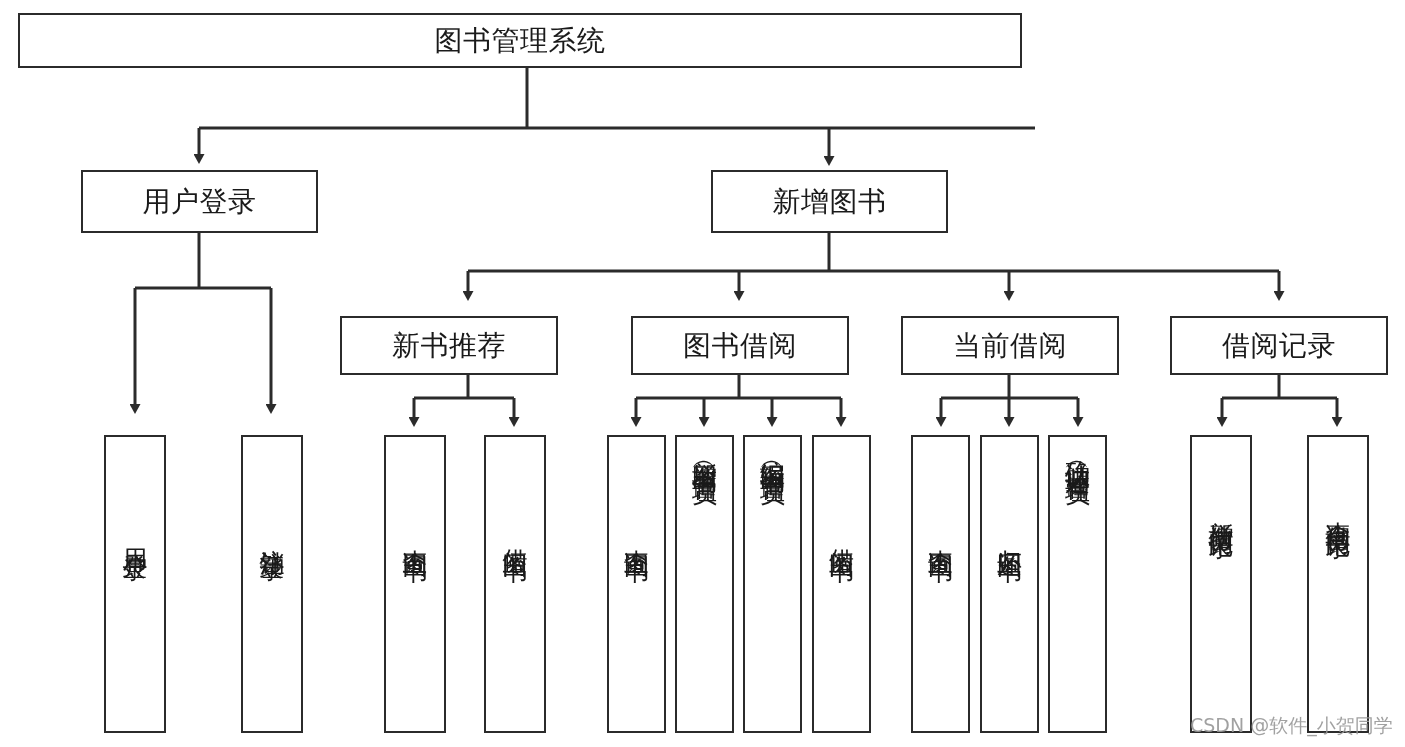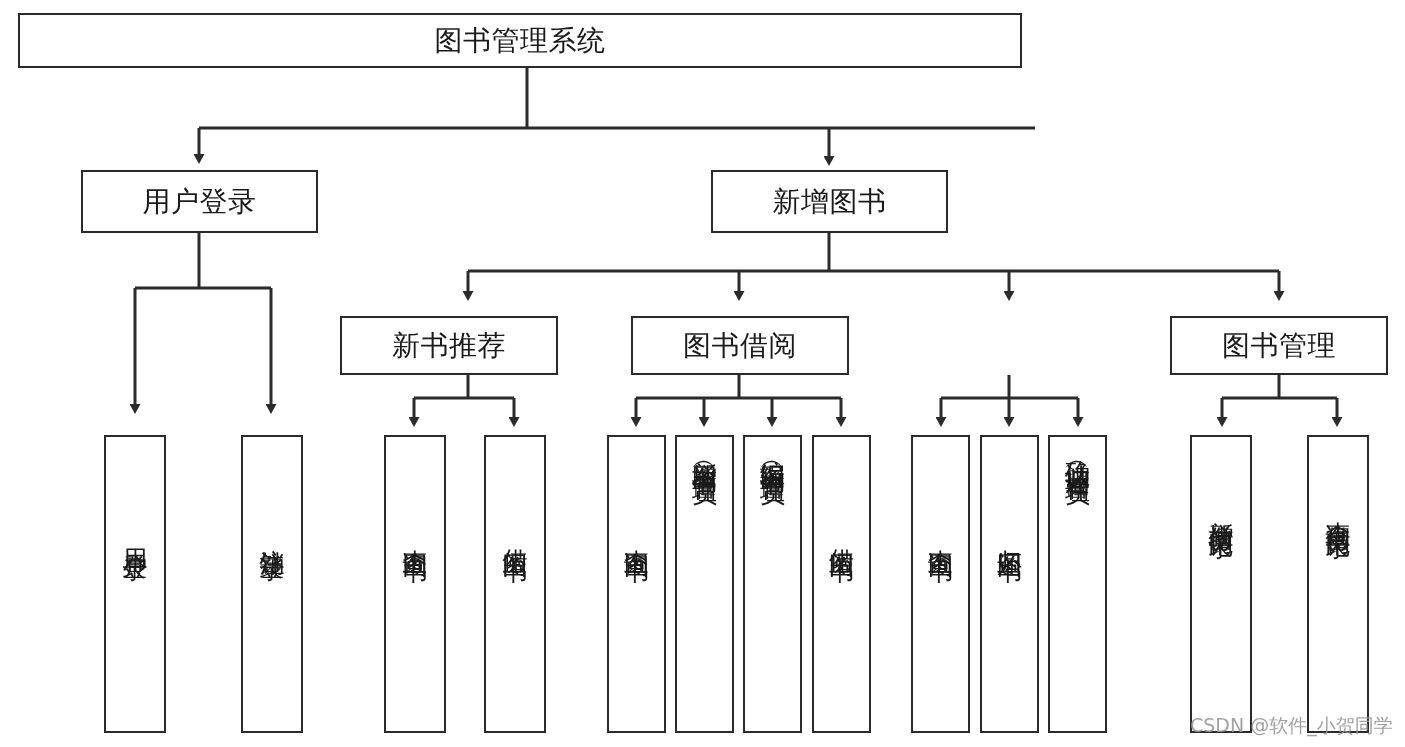--- a/index.html
+++ b/index.html
@@ -138,22 +138,25 @@
   <div class="node h" style="left:711px; top:170px; width:237px; height:63px;">
     <span class="lbl">新增图书</span>
   </div>
 
   <div class="node h" style="left:340px; top:316px; width:218px; height:59px;">
     <span class="lbl">新书推荐</span>
   </div>
   <div class="node h" style="left:631px; top:316px; width:218px; height:59px;">
     <span class="lbl">图书借阅</span>
   </div>
+  <div class="node h" style="left:901px; top:316px; width:218px; height:59px;">
+    <span class="lbl">当前借阅</span>
+  </div>
   <div class="node h" style="left:1170px; top:316px; width:218px; height:59px;">
-    <span class="lbl">图书管理</span>
+    <span class="lbl">借阅记录</span>
   </div>
 
   <div class="node v mid" style="left:104px; top:435px; width:62px; height:298px;">
     <span class="lbl">用户登录</span>
   </div>
   <div class="node v mid" style="left:241px; top:435px; width:62px; height:298px;">
     <span class="lbl">注销登录</span>
   </div>
 
   <div class="node v mid" style="left:384px; top:435px; width:62px; height:298px;">

